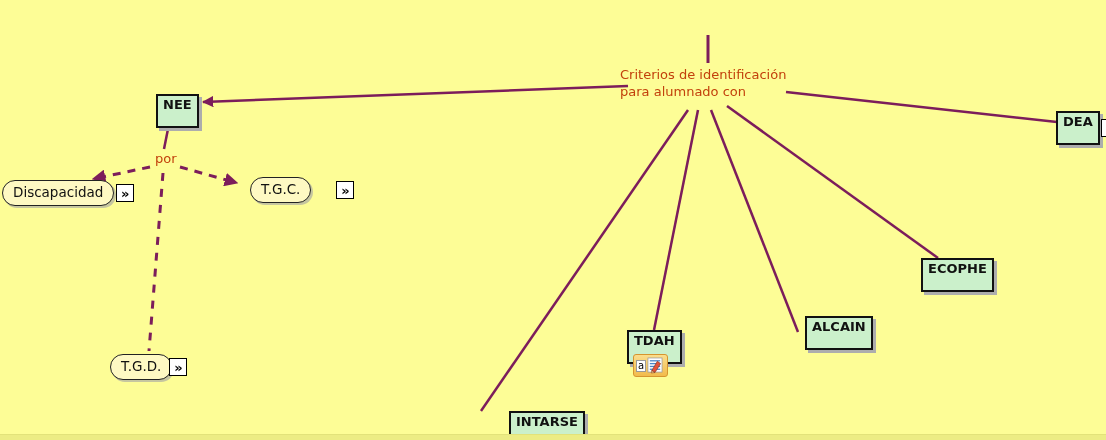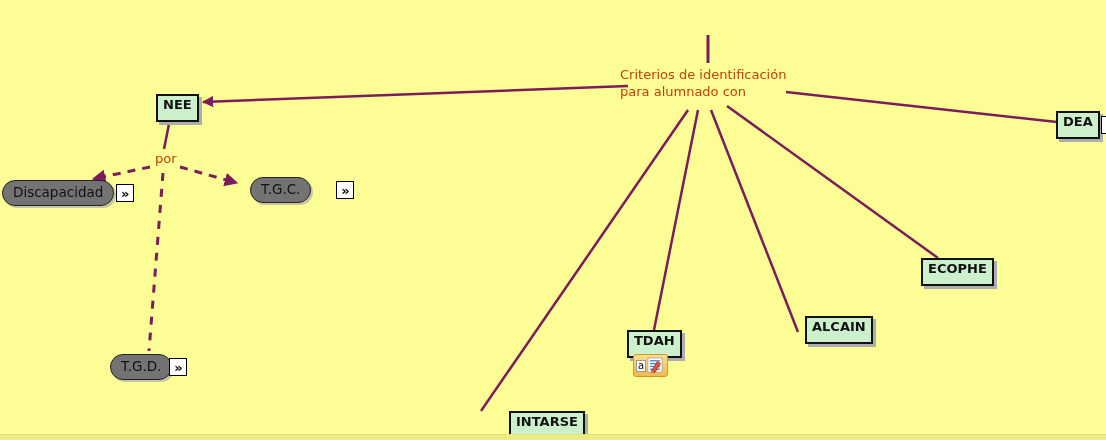--- a/index.html
+++ b/index.html
@@ -14,27 +14,27 @@
   #edge-layer{position:absolute;left:0;top:0;width:1106px;height:440px;}
   .abs{position:absolute;}
   
   .concept{
     background:#CBF0CB;
     border:2px solid #111;
     box-shadow:3px 3px 0 #ADADAD;
     font-weight:bold;
     font-size:13px;
     line-height:15px;
-    padding:1px 5px 8px 5px;
+    padding:1px 5px 14px 5px;
     white-space:nowrap;
     text-align:center;
   }
   
   .rconcept{
-    background:#737373;
+    background:#fef9c3;
     border:1.5px solid #222;
     border-radius:13px;
     box-shadow:2px 2px 0 #C6C6A0;
     font-size:13.5px;
     line-height:17px;
     padding:3px 10px 4px 10px;
     white-space:nowrap;
     text-align:center;
   }
   .group{display:flex;align-items:center;}

